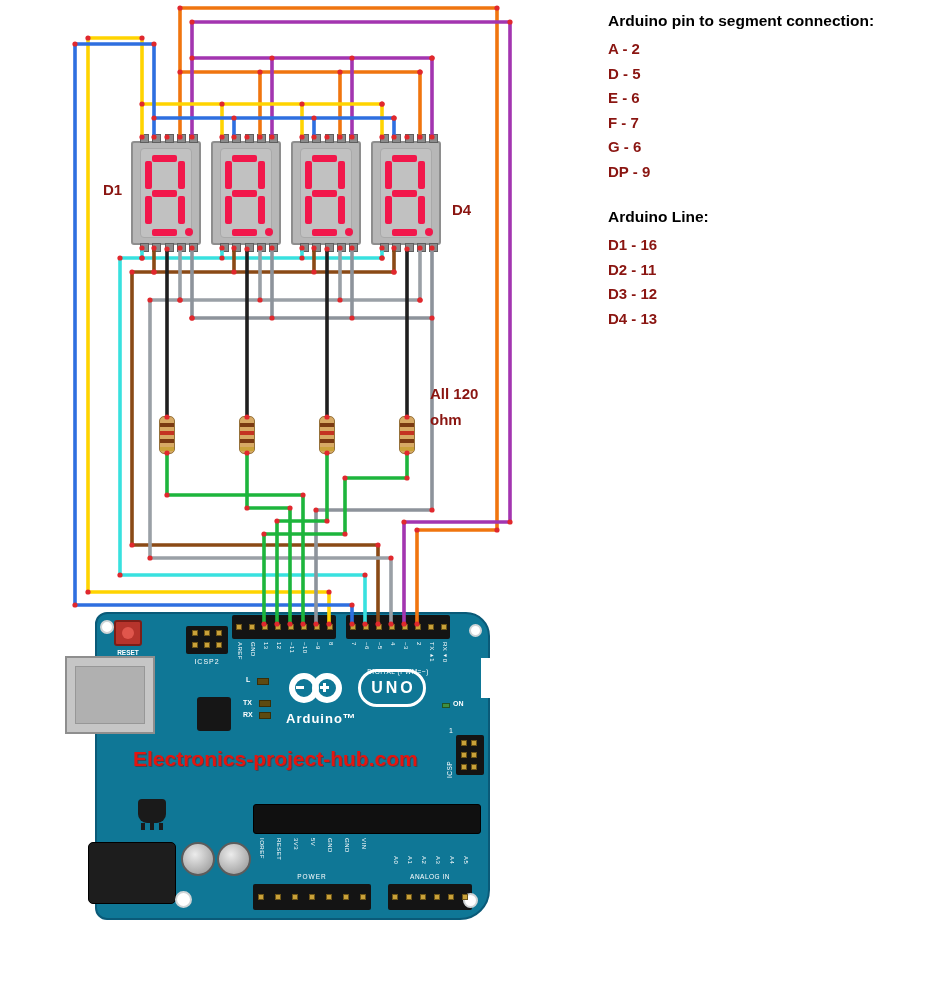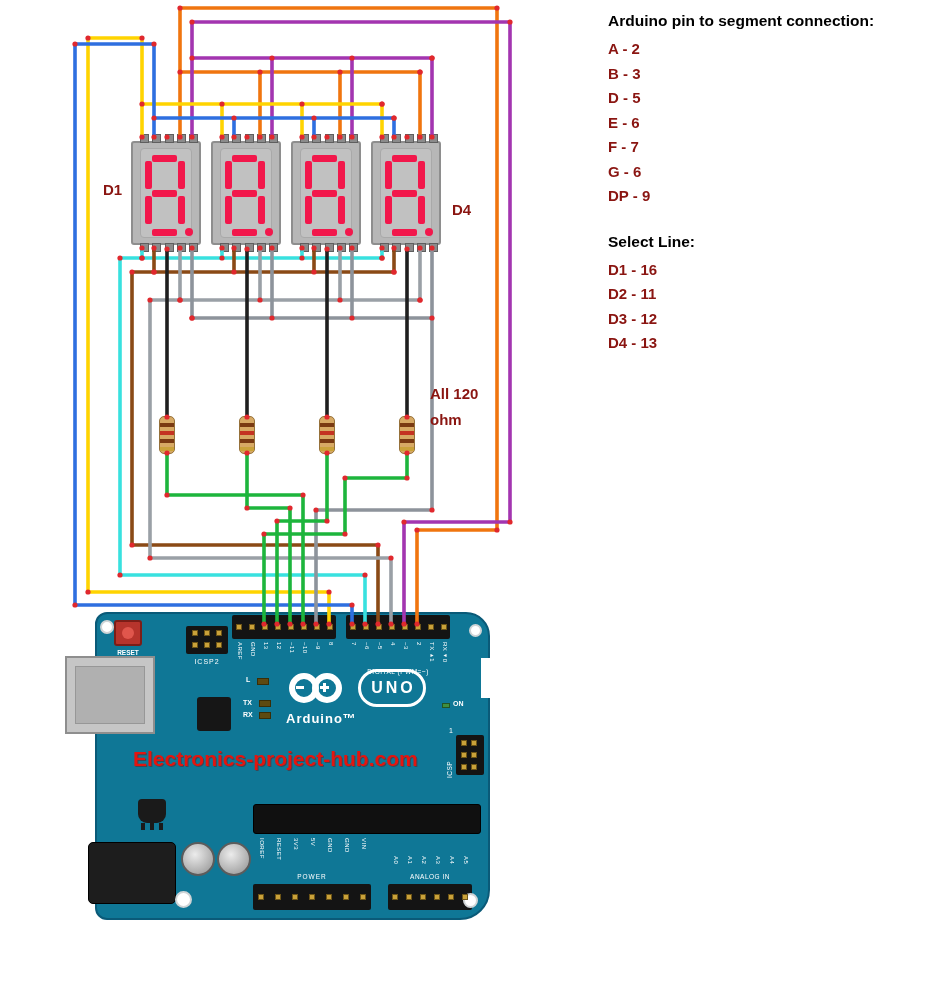--- a/index.html
+++ b/index.html
@@ -341,28 +341,27 @@
   <div class="note" id="d4-label">D4</div>
   <div class="note" id="ohm-note">
     <div>All 120</div>
     <div>ohm</div>
   </div>
 
   <div class="legend">
     <div class="legend-title">Arduino pin to segment connection:</div>
     <div id="segment-lines">
         <div class="legend-line">A - 2</div>
-        <div class="legend-line">B - 3</div>
         <div class="legend-line">D - 5</div>
         <div class="legend-line">E - 6</div>
         <div class="legend-line">F - 7</div>
         <div class="legend-line">G - 6</div>
         <div class="legend-line">DP - 9</div>
       </div>
-    <div class="legend-title" id="select-title">Select Line:</div>
+    <div class="legend-title" id="select-title">Arduino Line:</div>
     <div id="select-lines">
         <div class="legend-line">D1 - 16</div>
         <div class="legend-line">D2 - 11</div>
         <div class="legend-line">D3 - 12</div>
         <div class="legend-line">D4 - 13</div>
       </div>
   </div>
 
 <div class="display" style="left: 131px; top: 141px;">
       <div class="digit-bg"></div>

